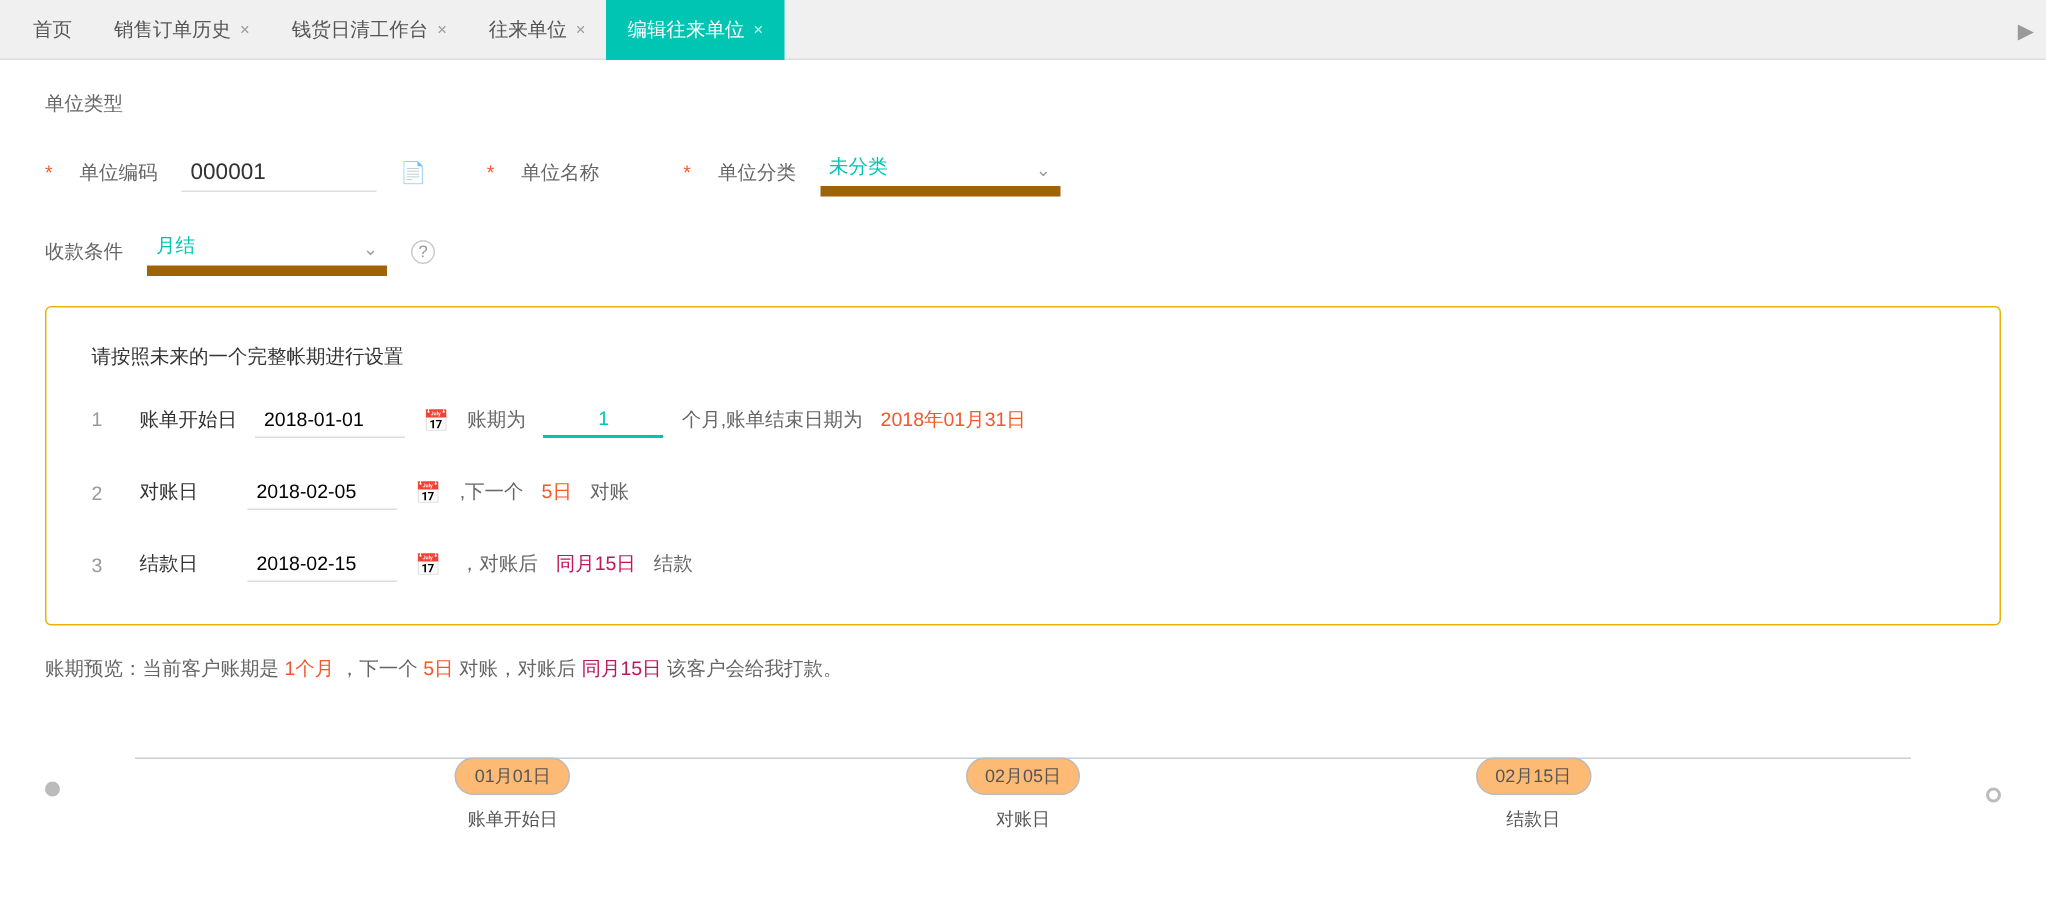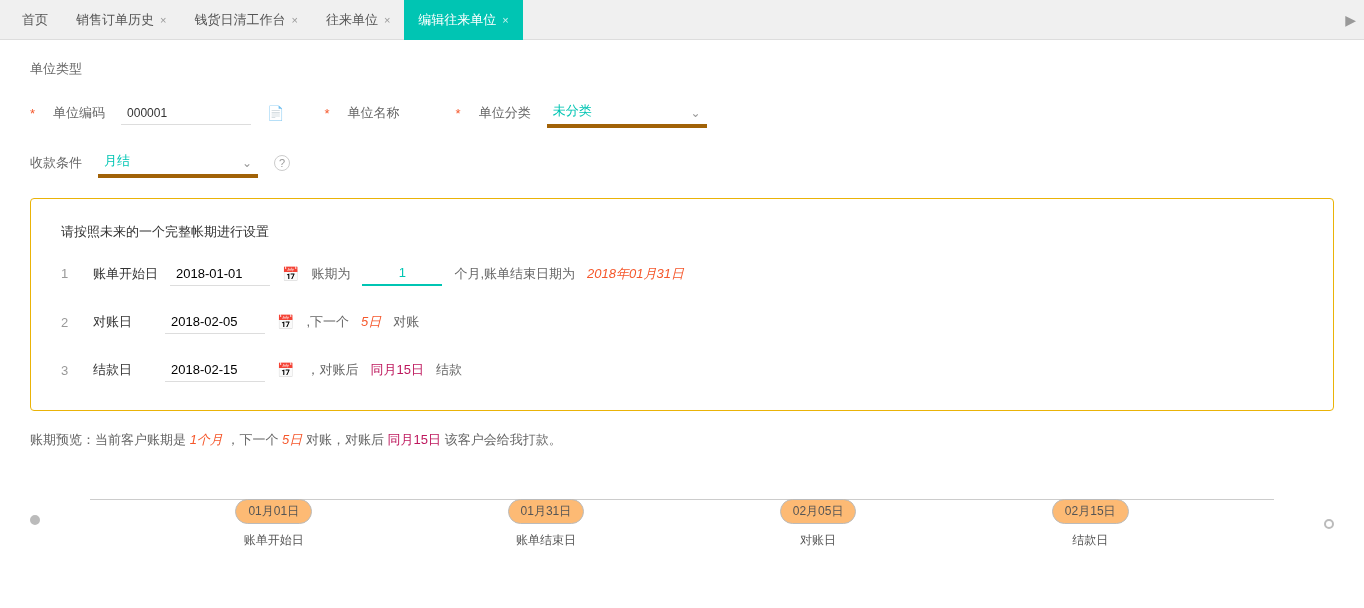--- a/index.html
+++ b/index.html
@@ -91,37 +91,37 @@
       border-color: #00c5b3;
       background: radial-gradient(circle, #00c5b3 45%, transparent 50%);
     }
 
     
     .field-input {
       border: none;
       border-bottom: 1px solid #ddd;
       outline: none;
       padding: 4px 6px;
-      font-size: 12px;
+      font-size: 15px;
       color: #333;
       background: transparent;
       min-width: 120px;
     }
 
     .field-icon {
       color: #999;
       cursor: pointer;
       font-size: 14px;
     }
 
     
     .select-field {
       display: flex;
       align-items: flex-end;
-      border-bottom: 4px solid #a16207;
+      border-bottom: 7px solid #a16207;
       padding: 4px 6px;
       min-width: 150px;
       cursor: pointer;
       color: #333;
     }
     .select-value {
       flex: 1;
       color: #00c5b3;
       font-size: 13px;
     }
@@ -187,21 +187,21 @@
       border: none;
       border-bottom: 2px solid #00c5b3;
       outline: none;
       padding: 4px 6px;
       font-size: 13px;
       width: 80px;
       color: #00c5b3;
       background: transparent;
       text-align: center;
     }
-    .highlight-orange { color: #f5572b; font-style: italic; }
+    .highlight-orange { color: #f5572b; }
     .highlight-teal { color: #be185d; }
 
     
     .preview-text {
       font-size: 13px;
       color: #666;
       margin-bottom: 20px;
       padding: 0 0 10px 0;
     }
 
@@ -374,24 +374,20 @@
 
       <div style="display:flex;align-items:center;position:relative;top:0;">
         <div class="timeline-dot start"></div>
       </div>
 
       <div class="timeline-item">
         <div class="timeline-node">01月01日</div>
         <div class="timeline-node-label">账单开始日</div>
       </div>
 
-      <div class="timeline-item">
-        <div class="timeline-node">01月31日</div>
-        <div class="timeline-node-label">账单结束日</div>
-      </div>
 
       <div class="timeline-item">
         <div class="timeline-node">02月05日</div>
         <div class="timeline-node-label">对账日</div>
       </div>
 
       <div class="timeline-item">
         <div class="timeline-node">02月15日</div>
         <div class="timeline-node-label">结款日</div>
       </div>

